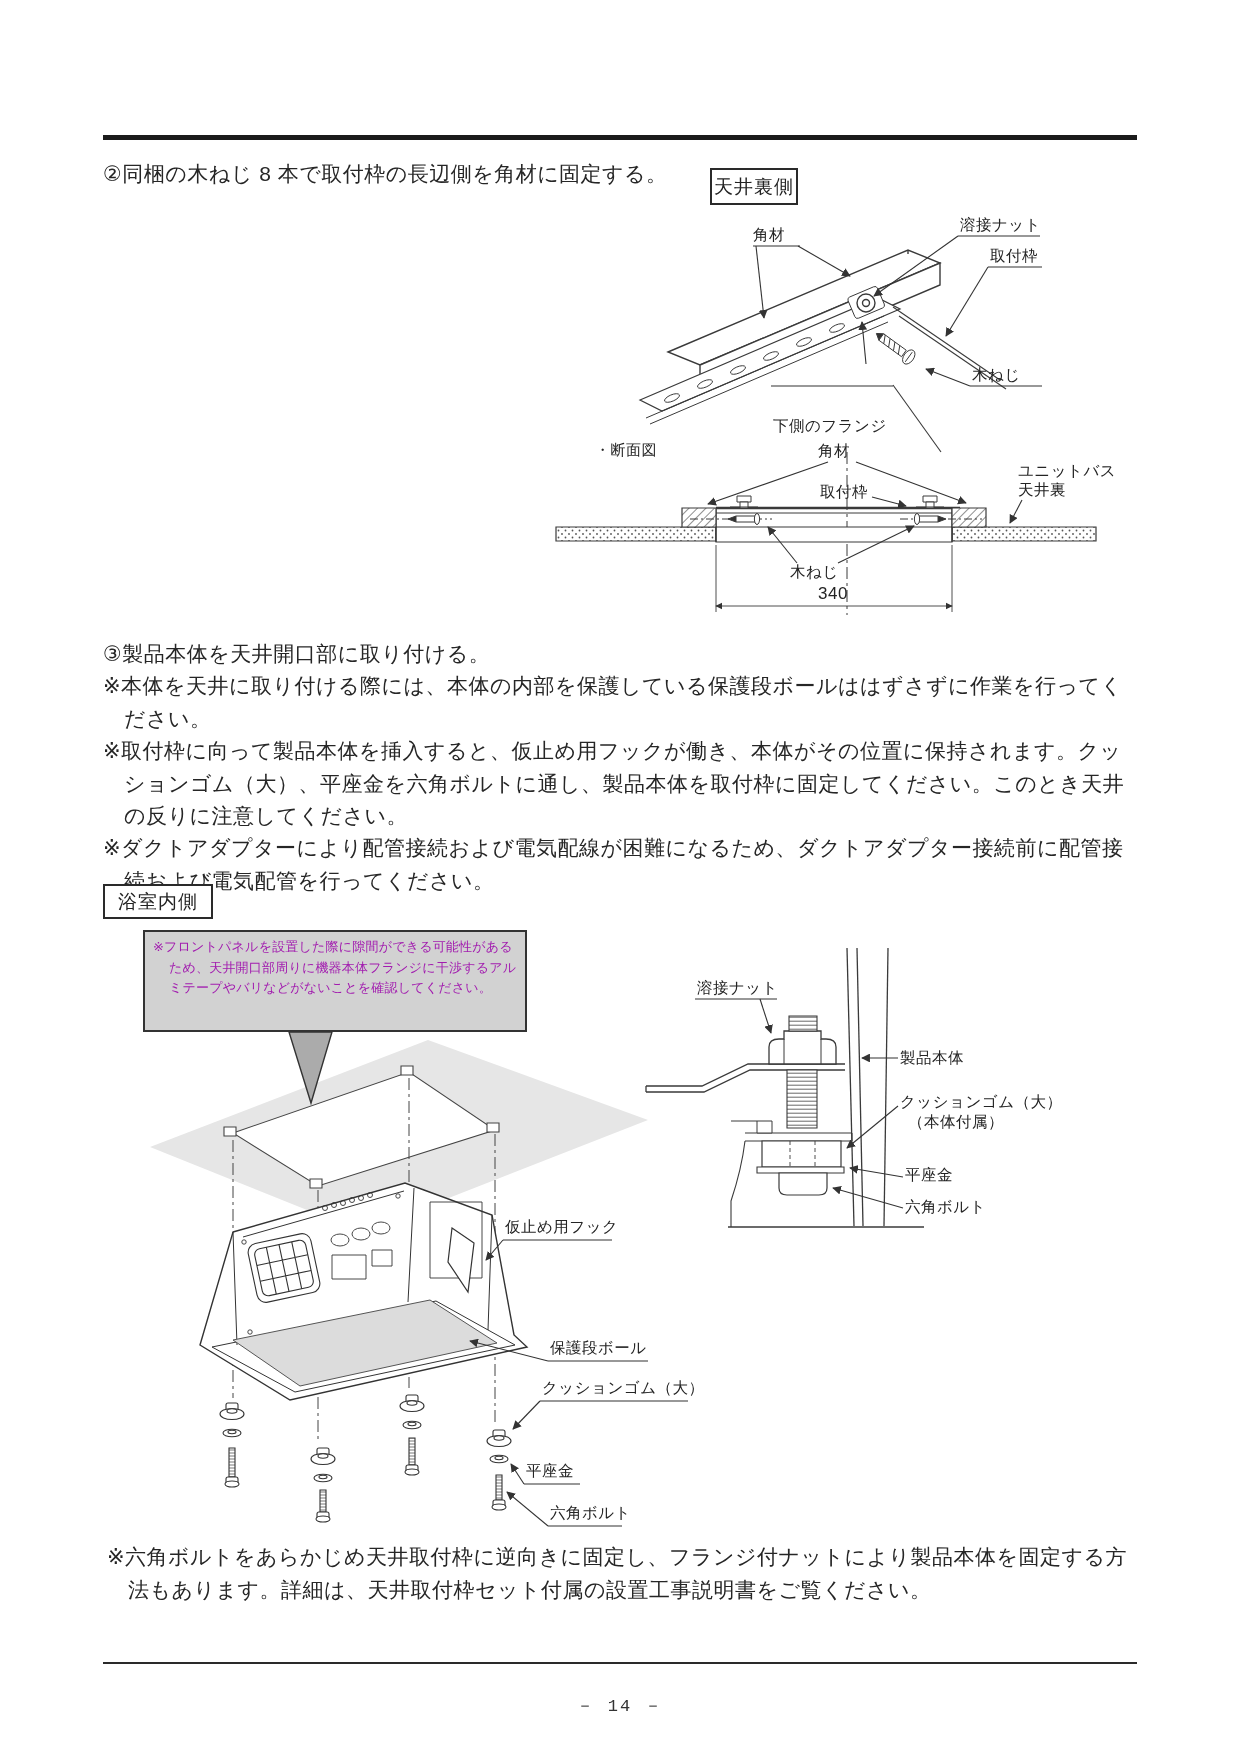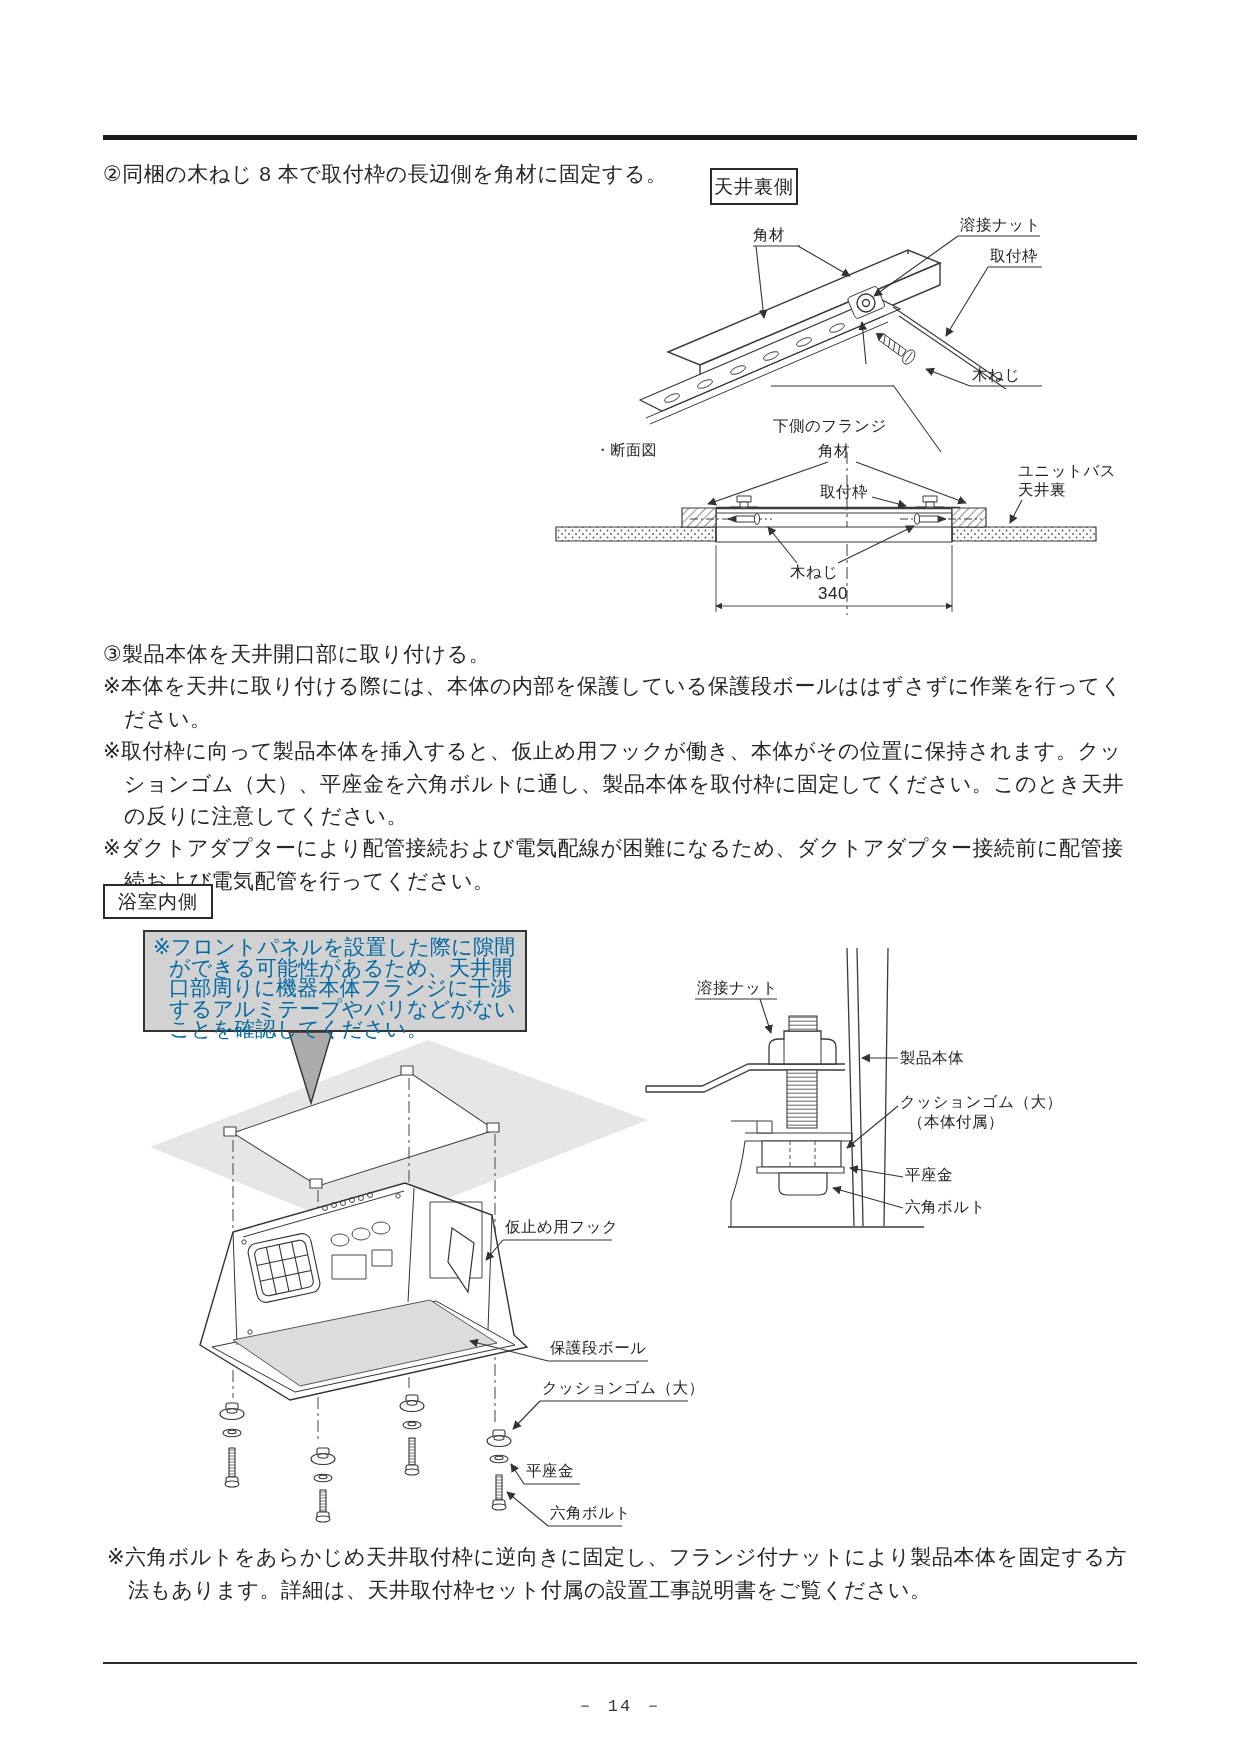--- a/index.html
+++ b/index.html
@@ -17,21 +17,21 @@
   .boxed-label{
     border:2px solid #2a2a2a;font-size:19px;letter-spacing:1px;color:#222;
     display:flex;align-items:center;justify-content:center;background:#fff;box-sizing:border-box;
   }
   .lbl{font-size:15.5px;letter-spacing:0.5px;color:#242424;white-space:nowrap;line-height:1.15;}
   .lbl.small{font-size:15px;}
   .callout{
     border:2px solid #333;background:#d2d2d2;box-sizing:border-box;
   }
   .callout .txt{
-    font-size:21px;line-height:20.6px;color:#0369a1;padding:5px 7px 4px 8px;
+    font-size:13px;line-height:20.6px;color:#a21caf;padding:5px 7px 4px 8px;
     padding-left:24px;text-indent:-16px;letter-spacing:0.2px;
   }
   .footer-note{font-size:21px;line-height:33px;letter-spacing:0.5px;color:#262626;}
   .footer-note p{margin:4px;padding-left:21px;text-indent:-21px;}
   .page-num{font-size:17px;letter-spacing:2px;color:#333;text-align:center;width:100%;font-family:Liberation Mono, monospace;}
   svg{position:absolute;overflow:visible;}
   svg *{vector-effect:non-scaling-stroke;}
 </style>
 </head>
 <body>

